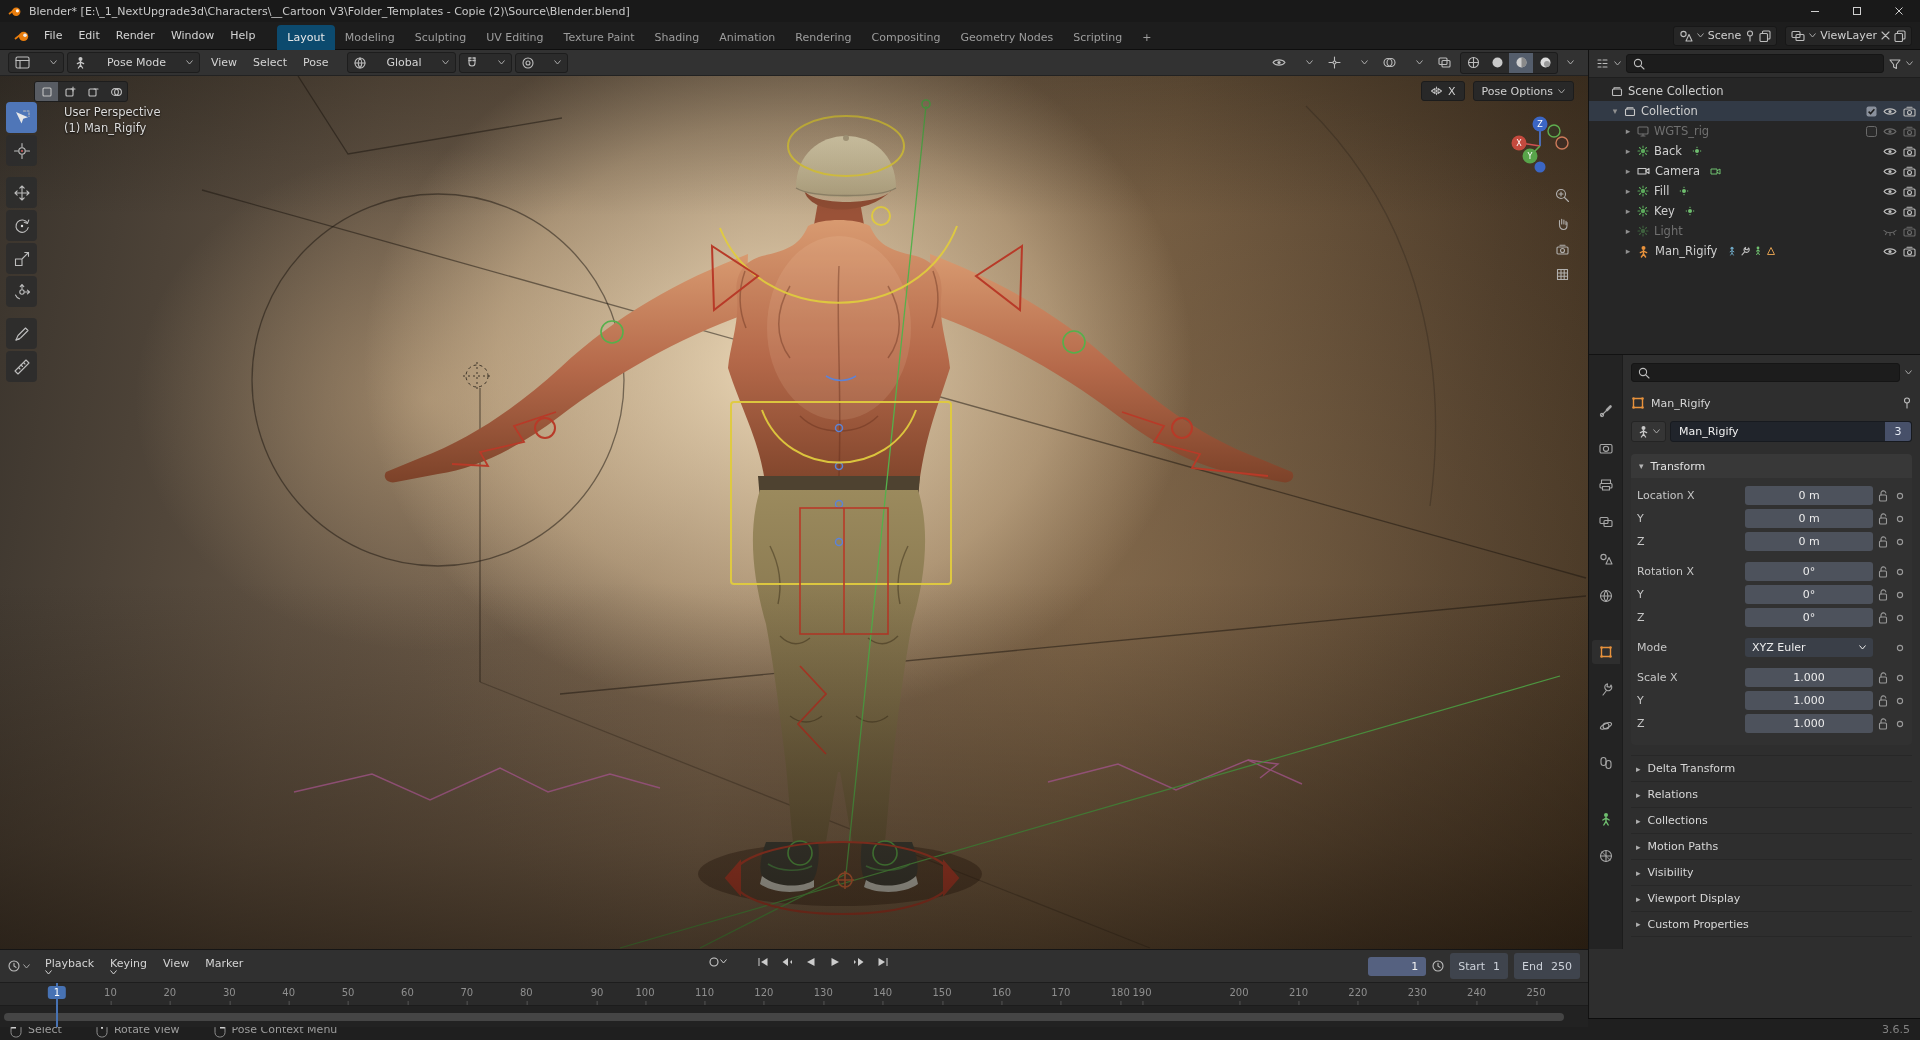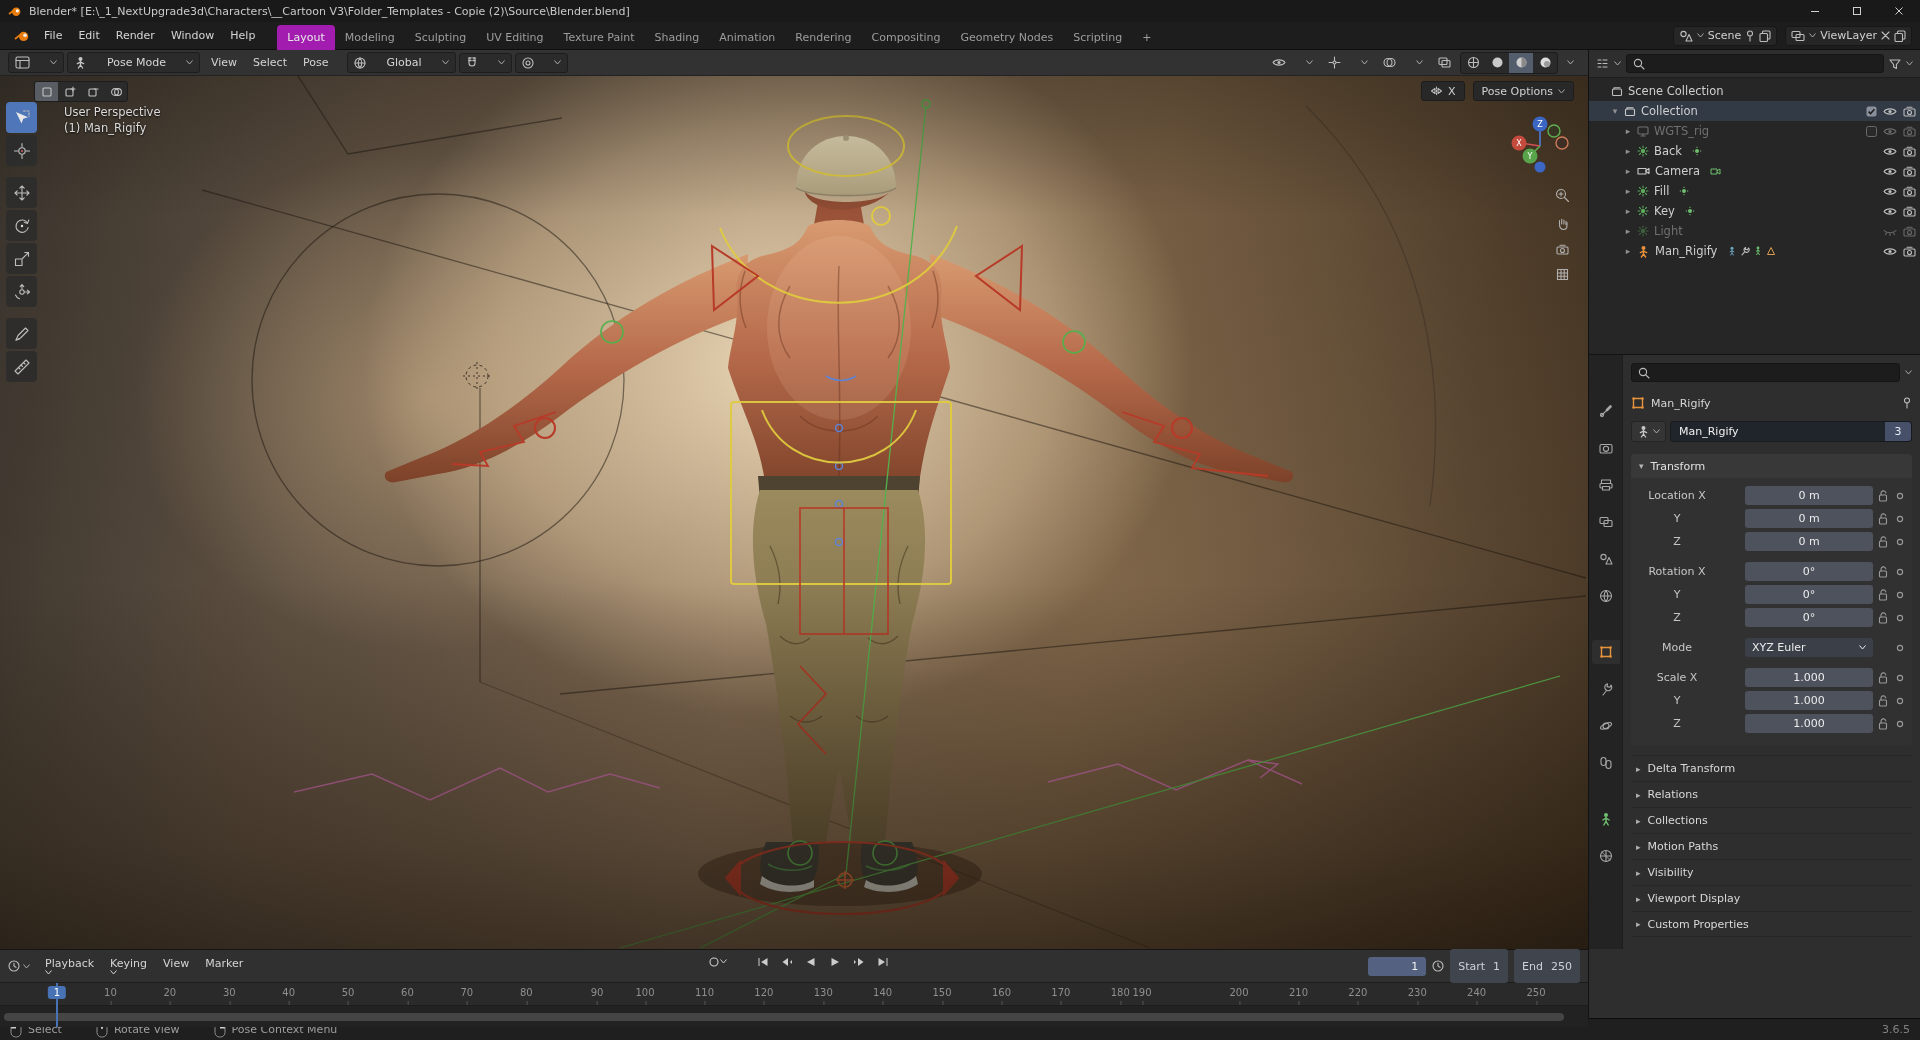--- a/index.html
+++ b/index.html
@@ -19,21 +19,21 @@
 #titlebar .logo{margin-right:7px}
 #title-text{font-size:11px;color:#c9c9c9;white-space:nowrap}
 .win-controls{margin-left:auto;display:flex;height:22px}
 .win-btn{width:42px;display:flex;align-items:center;justify-content:center;color:#cfcfcf}
 
 
 #topbar{height:28px;background:#1d1d1d;display:flex;align-items:center;padding:0 8px;border-bottom:1px solid #0e0e0e;flex:0 0 auto}
 .menu-item{padding:4px 8px;border-radius:3px;color:#d4d4d4;white-space:nowrap}
 #workspaces{display:flex;align-items:flex-end;height:28px;margin-left:14px}
 .ws-tab{padding:6px 10px 6px;color:#9d9d9d;border-radius:4px 4px 0 0;white-space:nowrap}
-.ws-tab.active{background:#a21caf;color:#e9e9e9}
+.ws-tab.active{background:#0c4a6e;color:#e9e9e9}
 .topbar-right{margin-left:auto;display:flex;gap:8px;align-items:center}
 .tb-widget{display:flex;align-items:center;gap:4px;background:#262626;border:1px solid #171717;border-radius:3px;height:20px;padding:0 5px;color:#d0d0d0}
 
 
 #main{display:flex;height:899px;flex:0 0 auto}
 #viewport{width:1588px;display:flex;flex-direction:column;position:relative}
 .vp-header{height:26px;background:#323232;border-bottom:1px solid #222;display:flex;align-items:center;padding:0 8px;gap:3px}
 .vp-btn{display:flex;align-items:center;gap:20px;padding:3px 6px;border-radius:3px;color:#d5d5d5;white-space:nowrap}
 .vp-dd{background:#2b2b2b;border:1px solid #1d1d1d}
 .vp-right{margin-left:auto;display:flex;align-items:center;gap:3px}
@@ -90,38 +90,38 @@
 .name-row{height:26px;display:flex;align-items:center;gap:4px;margin:2px 0 10px}
 .browse-btn{height:21px;display:flex;align-items:center;gap:3px;background:#353535;border:1px solid #242424;border-radius:3px;padding:0 5px}
 .name-field{flex:1;height:21px;background:#20242b;border:1px solid #171a1f;border-radius:3px;display:flex;align-items:center;color:#f0f0f0}
 .name-field .nm{padding:0 8px;flex:1}
 .users-badge{width:26px;height:100%;background:#475069;border-radius:0 3px 3px 0;display:flex;align-items:center;justify-content:center;color:#e6ebf5}
 .panel-hd{height:24px;background:#383838;border-radius:4px 4px 0 0;display:flex;align-items:center;gap:7px;padding:0 8px;color:#e2e2e2}
 .panel-hd .tri{color:#b5b5b5;font-size:9px}
 .panel-body{background:#313131;border-radius:0 0 4px 4px;padding:7px 6px 9px}
 .t-row{height:21px;display:flex;align-items:center;margin-bottom:2px}
 .t-row.gap{margin-top:9px}
-.t-label{flex:1;text-align:center;padding-right:28px;color:#c6c6c6}
+.t-label{flex:1;text-align:left;padding-right:28px;color:#c6c6c6}
 .t-field{width:128px;height:19px;background:#4d525c;border-radius:3px;display:flex;align-items:center;justify-content:center;color:#ececec}
 .t-field.dd{background:#3a3f48;justify-content:space-between;padding:0 7px}
 .t-lock{width:20px;display:flex;justify-content:center;color:#9a9a9a}
 .t-dot{width:13px;display:flex;justify-content:center;color:#9a9a9a}
 .sub-panels{margin-top:10px}
 .panel-row{height:26px;display:flex;align-items:center;gap:7px;padding:0 5px;border-top:1px solid #272727;color:#d8d8d8}
 .panel-row:last-child{border-bottom:1px solid #272727}
 
 
 #bottom{display:flex;height:69px;flex:0 0 auto}
 #timeline{width:1588px;position:relative;background:#242424;border-top:1px solid #151515}
 .tl-header{height:24px;background:#303030;display:flex;align-items:center;padding:16px 8px;gap:3px;border-bottom:1px solid #1d1d1d}
 .tl-transport{position:absolute;left:700px;top:2px;display:flex;align-items:center;gap:2px}
 .tp-btn{width:22px;height:19px;display:flex;align-items:center;justify-content:center;color:#cccccc}
 .tl-rightfields{margin-left:auto;display:flex;align-items:center;gap:6px}
 .frame-field{width:58px;height:19px;background:#556180;border-radius:3px;display:flex;align-items:center;justify-content:flex-end;padding:0 8px;color:#f2f2f2}
-.range-pill{height:34px;background:#3f444d;border-radius:3px;display:flex;align-items:center;gap:8px;padding:0 8px;color:#cdd2da}
+.range-pill{height:26px;background:#3f444d;border-radius:3px;display:flex;align-items:center;gap:8px;padding:0 8px;color:#cdd2da}
 .tl-ruler{position:relative;height:23px;background:#2a2a2a;border-bottom:1px solid #1c1c1c}
 .tick{position:absolute;top:4px;transform:translateX(-50%);color:#8f8f8f;font-size:10px}
 .tick::after{content:"";position:absolute;left:50%;top:14px;width:1px;height:4px;background:#555}
 .playhead-badge{position:absolute;top:3px;transform:translateX(-50%);background:var(--accent-blue);color:#fff;border-radius:3px;padding:1px 6px;font-size:10px;z-index:2}
 .playhead-line{position:absolute;width:2px;background:var(--accent-blue);z-index:1}
 .tl-track{position:relative;height:21px;background:#222}
 .tl-scrollbar{position:absolute;left:4px;right:24px;top:7px;height:8px;border-radius:4px;background:#454545}
 #bottom-filler{flex:1;background:#2e2e2e;border-left:1px solid #121212}
 
 

